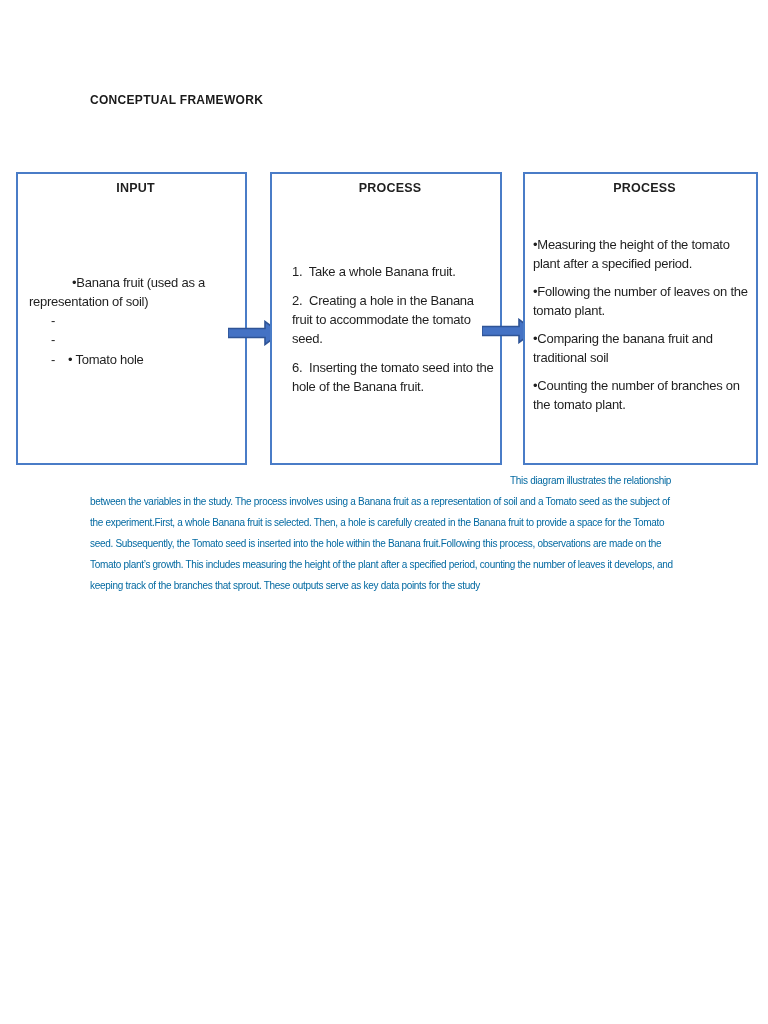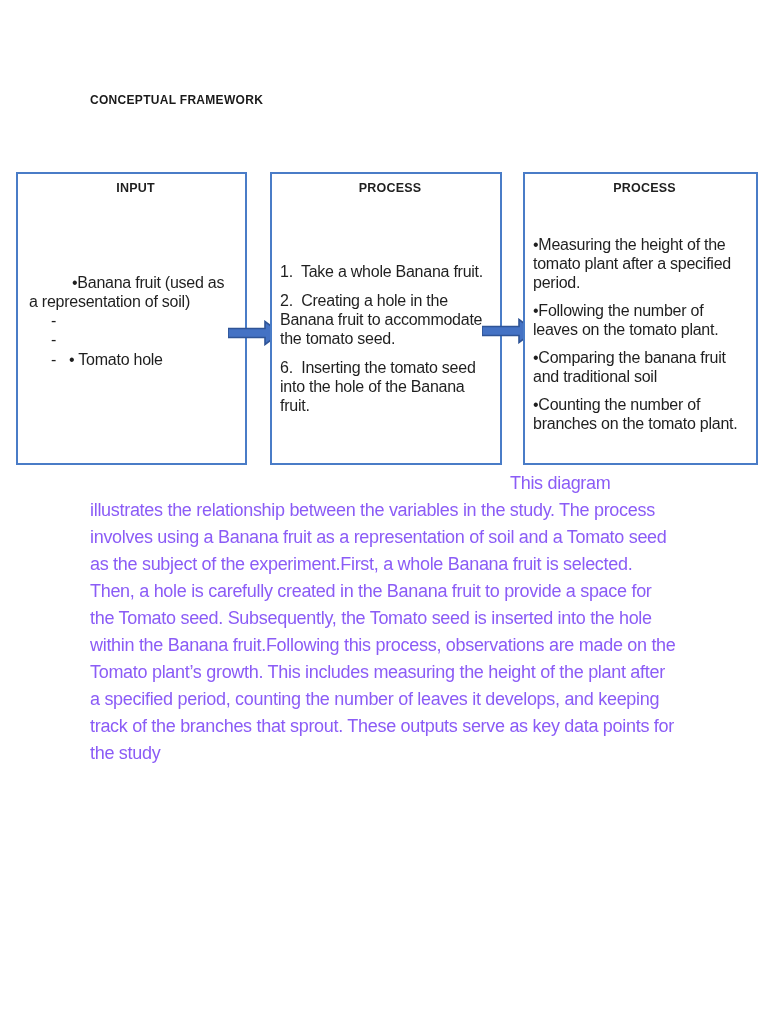--- a/index.html
+++ b/index.html
@@ -35,21 +35,21 @@
   .output-box  { left: 523px; width: 235px; }
   .box-heading {
     text-align: center;
     font-weight: bold;
     font-size: 12.5px;
     margin-top: 7px;
     letter-spacing: 0.2px;
     padding-left: 8px;
   }
   .body-text {
-    font-size: 16px;
+    font-size: 13px;
     line-height: 19px;
     letter-spacing: -0.25px;
   }
   
   .input-bullet {
     position: absolute;
     left: 11px;
     top: 91px;
     width: 202px;
     text-indent: 43px;
@@ -65,45 +65,45 @@
     display: flex;
     gap: 13px;
   }
   
   .steps {
     position: absolute;
     left: 8px;
     right: 6px;
     top: 88px;
   }
-  .step { margin: 0 0 10px 0; white-space: pre-wrap; }
+  .step { margin: 0 0 10px 12px; white-space: pre-wrap; }
   
   .bullets {
     position: absolute;
     left: 8px;
     right: 4px;
     top: 61px;
   }
   .obullet { margin: 0 0 9px 0; }
   
   .arrow { position: absolute; width: 54px; height: 26px; }
   .arrow-1 { left: 228px; top: 320px; }
   .arrow-2 { left: 482px; top: 318px; }
   
   .caption {
     position: absolute;
     left: 90px;
     top: 470px;
     width: 588px;
     margin: 0;
-    font-size: 18px;
-    line-height: 27px;
+    font-size: 10px;
+    line-height: 21px;
     letter-spacing: -0.3px;
     text-indent: 420px;
-    color: #8b5cf6;
+    color: #0369a1;
   }
 </style>
 </head>
 <body>
 
 <div class="page">
 
   <h1 class="doc-title">CONCEPTUAL FRAMEWORK</h1>
 
   <section class="box input-box">

